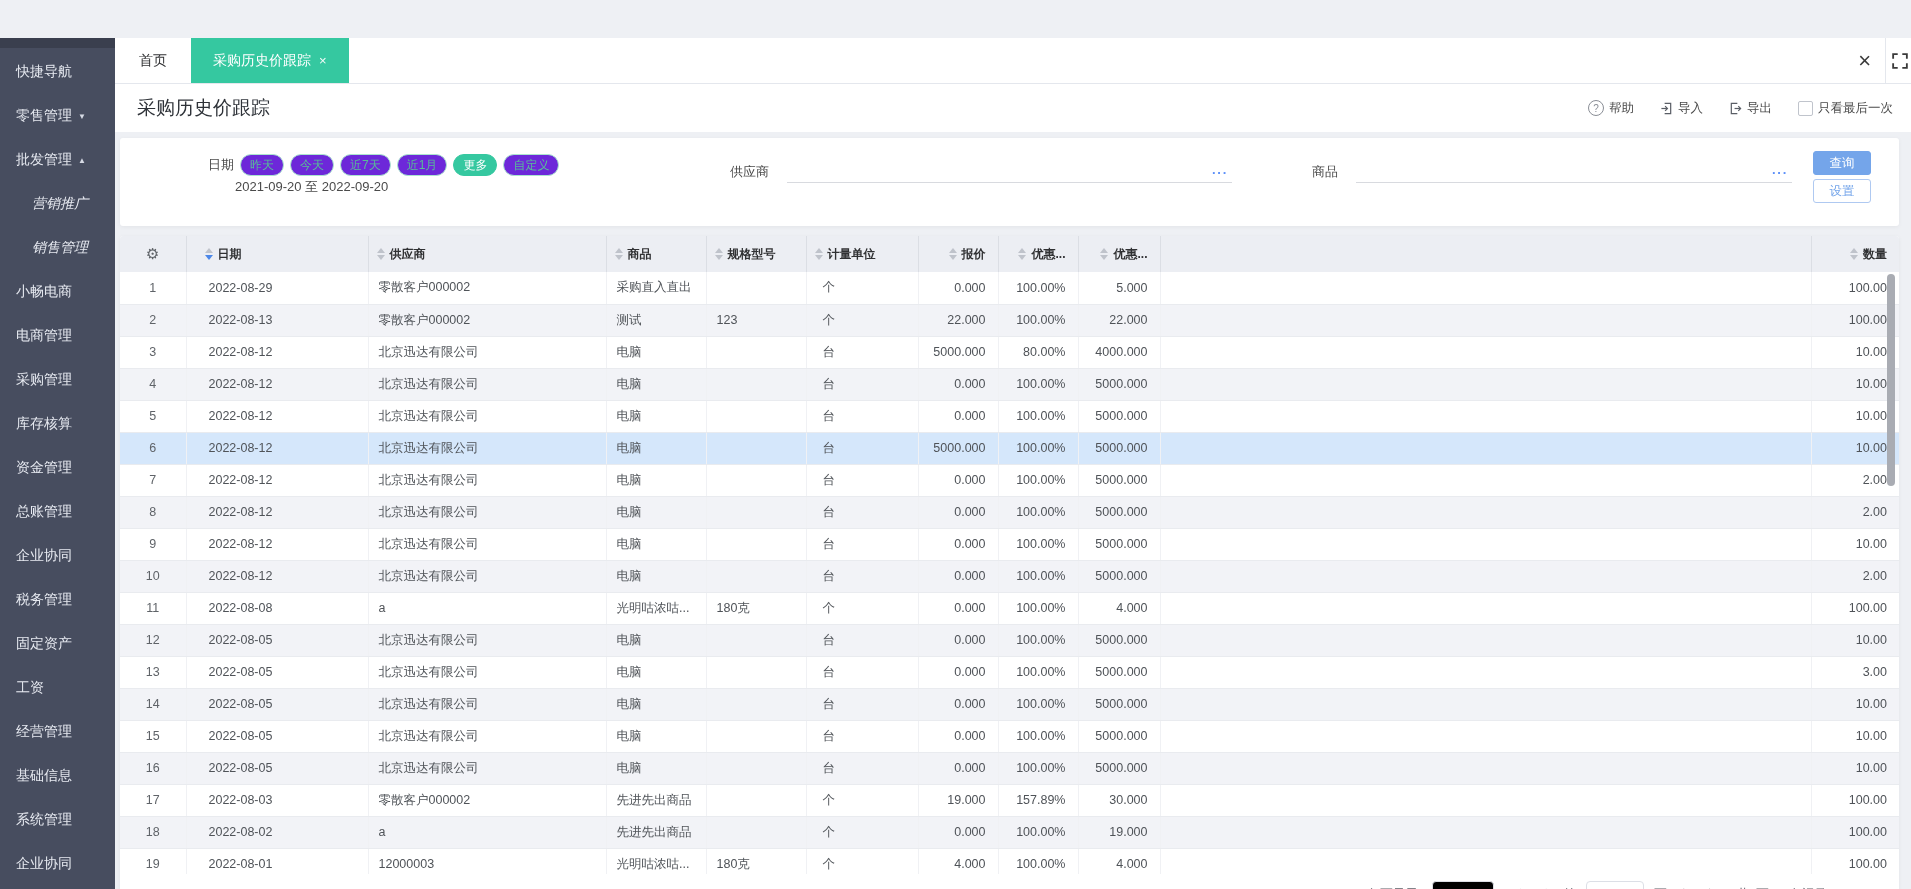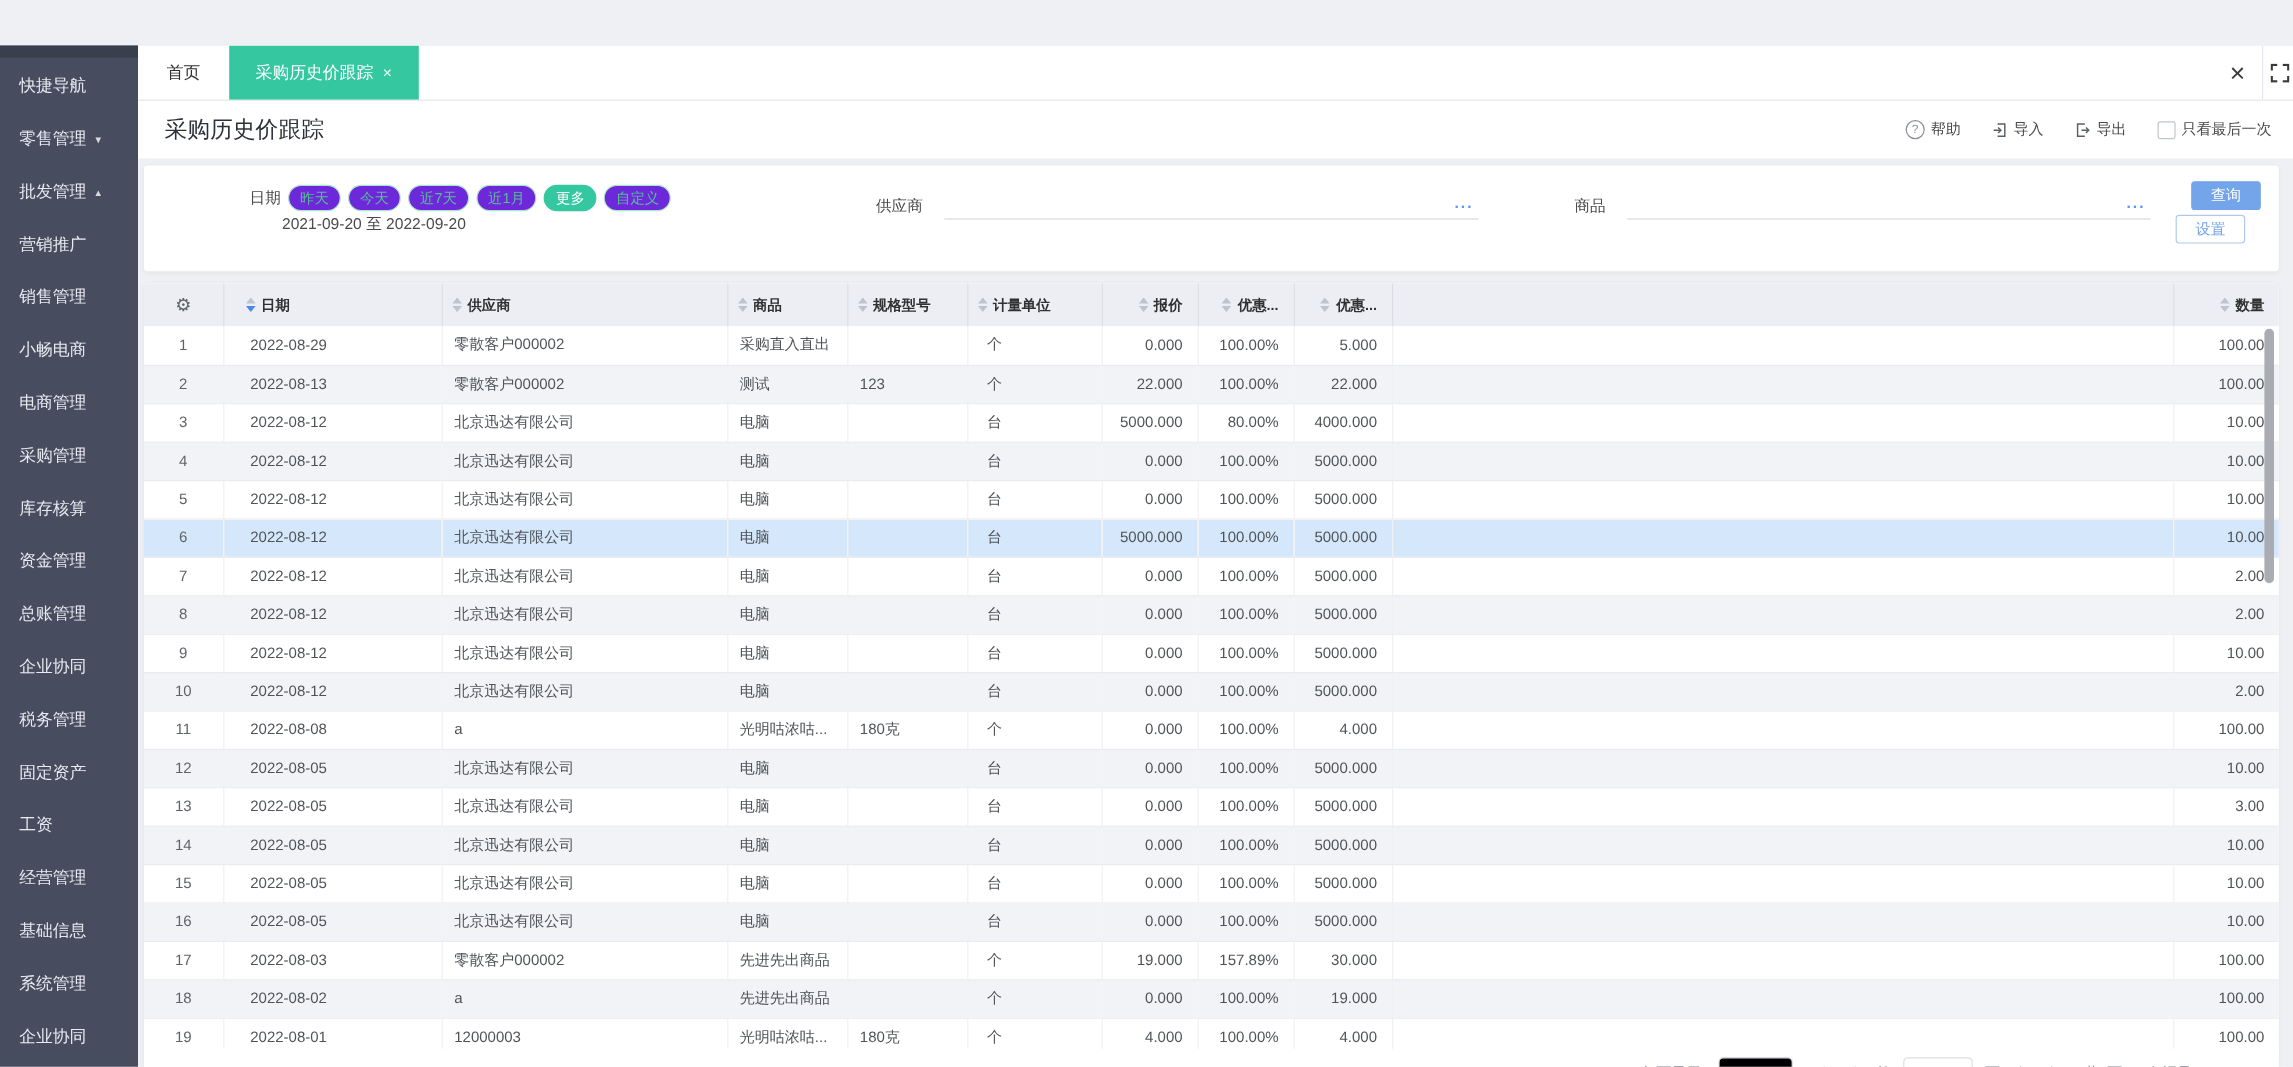--- a/index.html
+++ b/index.html
@@ -5,21 +5,21 @@
   html,body{margin:0;padding:0;}
   body{width:1911px;height:889px;overflow:hidden;background:#EEF0F4;
        font-family:"Liberation Sans","DejaVu Sans",sans-serif;-webkit-font-smoothing:antialiased;}
   .app{position:relative;width:1911px;height:889px;display:flex;margin-top:38px;}
 
   
   .sidebar{position:relative;width:115px;min-width:115px;height:889px;background:#474D5F;z-index:5;display:flex;flex-direction:column;}
   .side-top-strip{height:10px;background:#3A3F4E;}
   .side-nav{flex:1;padding-top:2px;overflow:hidden;}
   .side-item{height:44px;display:flex;align-items:center;padding-left:16px;color:#E7EAF1;font-size:14px;cursor:pointer;white-space:nowrap;}
-  .side-item.sub{padding-left:16px;}
+  .side-item.sub{padding-left:32px;font-style:italic;}
   .side-arrow{font-size:8px;margin-left:6px;color:#D6DAE4;}
   .side-footer{height:34px;background:#3D4352;display:flex;align-items:center;justify-content:center;}
   .side-footer .gear{color:#FFFFFF;font-size:16px;line-height:1;}
 
   
   .main{position:relative;flex:1;display:flex;flex-direction:column;height:889px;overflow:hidden;}
 
   
   .tabbar{position:relative;height:45px;background:#FFFFFF;border-bottom:1px solid #E4E7ED;display:flex;align-items:stretch;}
   .tab-home{display:flex;align-items:center;padding:0 24px;font-size:14px;color:#303133;cursor:pointer;}
@@ -226,21 +226,21 @@
         </div>
       </div>
 
       <div class="fgroup" style="left:1192px;top:22px;">
         <span class="flabel">商品</span>
         <div class="uline" style="width:436px;margin-left:18px;">
           <span class="dots">···</span>
         </div>
       </div>
 
-      <div class="btn btn-query" style="position:absolute;right:15px;top:13px;text-align:right;">查询</div>
+      <div class="btn btn-query" style="position:absolute;right:28px;top:13px;text-align:right;">查询</div>
       <div class="btn btn-settings" style="position:absolute;right:28px;top:41px;">设置</div>
     </div>
 
     <div class="table-card">
       <table>
         <colgroup>
           <col style="width:66px">
             <col style="width:182px">
             <col style="width:238px">
             <col style="width:100px">

